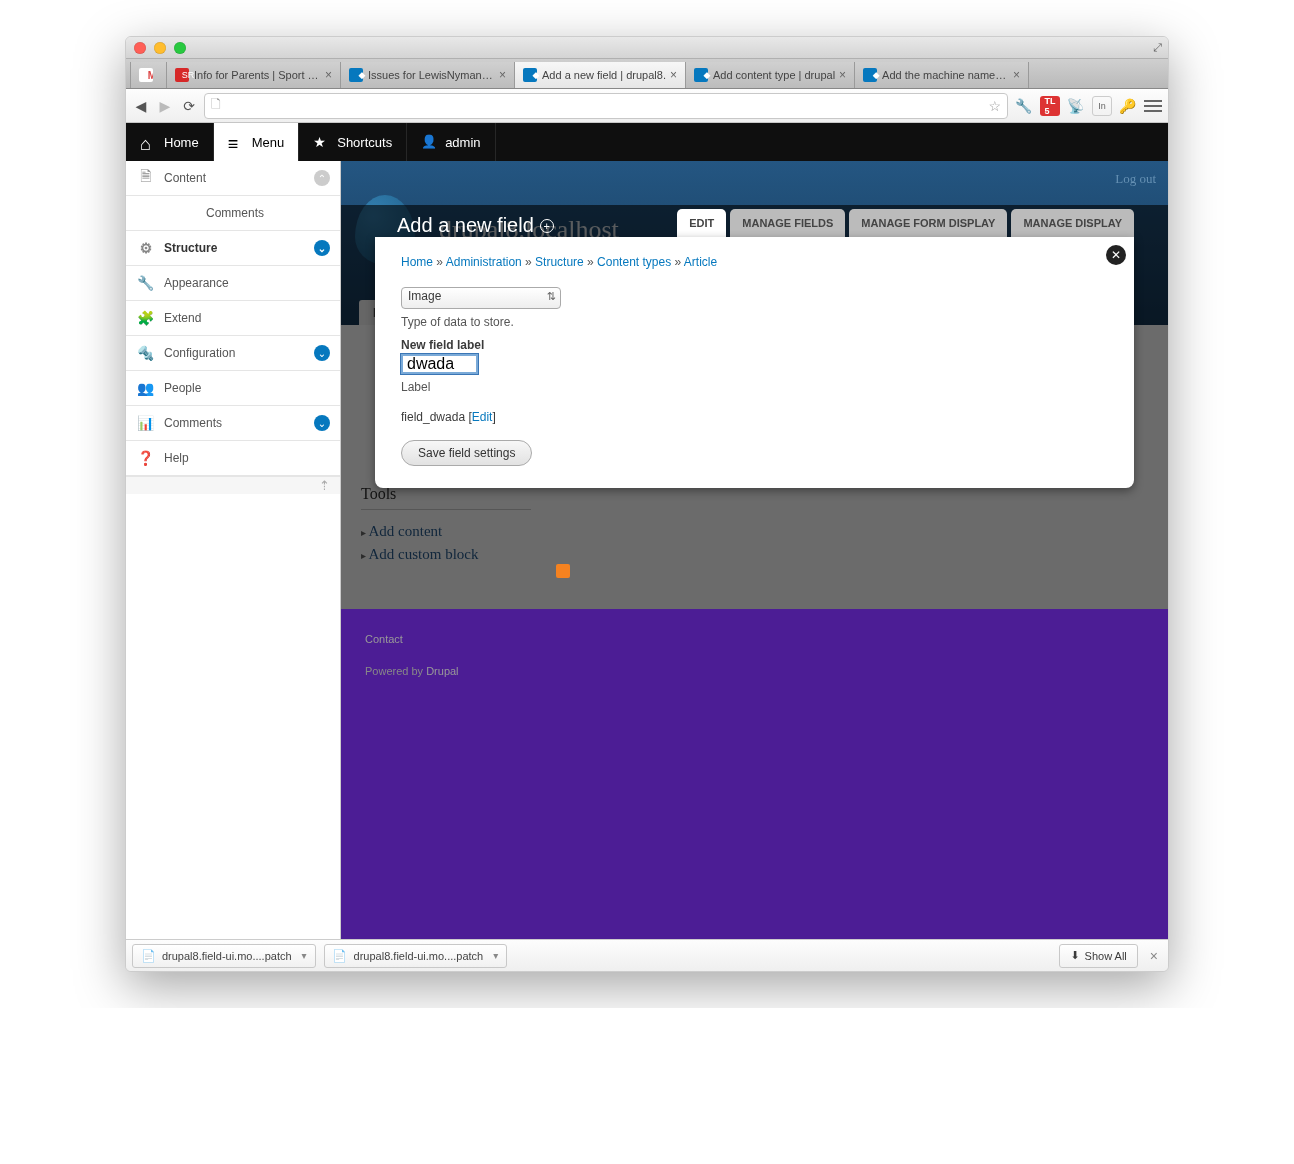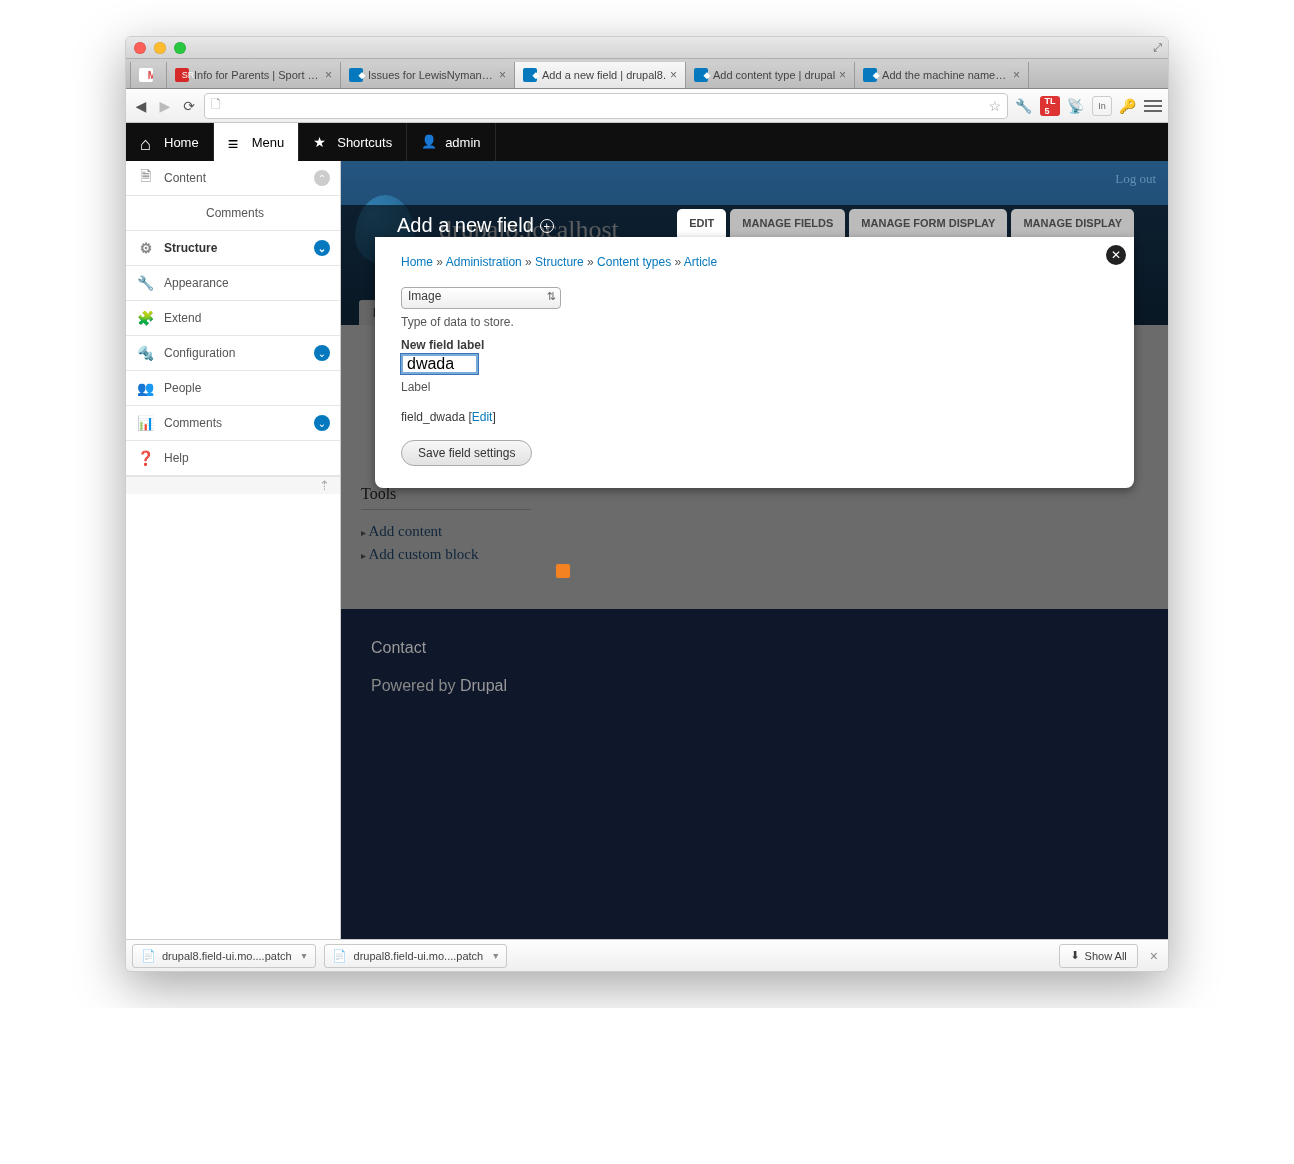--- a/index.html
+++ b/index.html
@@ -65,21 +65,21 @@
 .hero .logout{position:absolute;top:10px;right:12px;font-family:Georgia,serif;color:#6590b3;font-size:13px;}
 .hero .home-tab{position:absolute;bottom:-1px;left:18px;background:#fff;border-radius:3px 3px 0 0;padding:6px 14px;font-size:12px;font-weight:bold;color:#555;}
 
 .middle { padding: 20px; }
 .serif-h { font-family: Georgia, serif; font-size: 16px; color: #333; padding-bottom: 6px; border-bottom: 1px solid #ccc; margin-bottom: 10px; }
 .tools-box { width: 170px; margin-top: 140px; }
 .tool-link { font-family: Georgia, serif; font-size: 15px; color: #2b5e90; display: block; padding: 3px 0; }
 .tool-link::before { content:"▸ "; color:#666; font-size:10px; }
 .rss-ico{display:inline-block;width:14px;height:14px;background:#f58220;border-radius:2px;margin-left:195px;margin-top:-40px;position:relative;}
 
-.pagefooter { position:absolute; bottom:0; left:0; right:0; height:330px; background:#0f172a; padding:30px; color:#888; font-size:16px; }
+.pagefooter { position:absolute; bottom:0; left:0; right:0; height:330px; background:#4c1d95; padding:24px; color:#888; font-size:11px; }
 .pagefooter a { color:#999; }
 
 
 .dark-veil { position:absolute; inset:0; top:164px; background:rgba(0,0,0,0.58); }
 
 
 .overlay { position: absolute; top: 40px; left: 34px; right: 34px; background: transparent; }
 .ov-head { height: 36px; display: flex; align-items: flex-end; }
 .ov-title { color: #fff; font-family: Arial, sans-serif; font-size: 20px; font-weight: normal; margin-left: 22px; display:flex; align-items:center; gap:6px;}
 .ov-add{width:14px;height:14px;border:1px solid #fff;border-radius:50%;display:inline-flex;align-items:center;justify-content:center;font-size:11px;}

